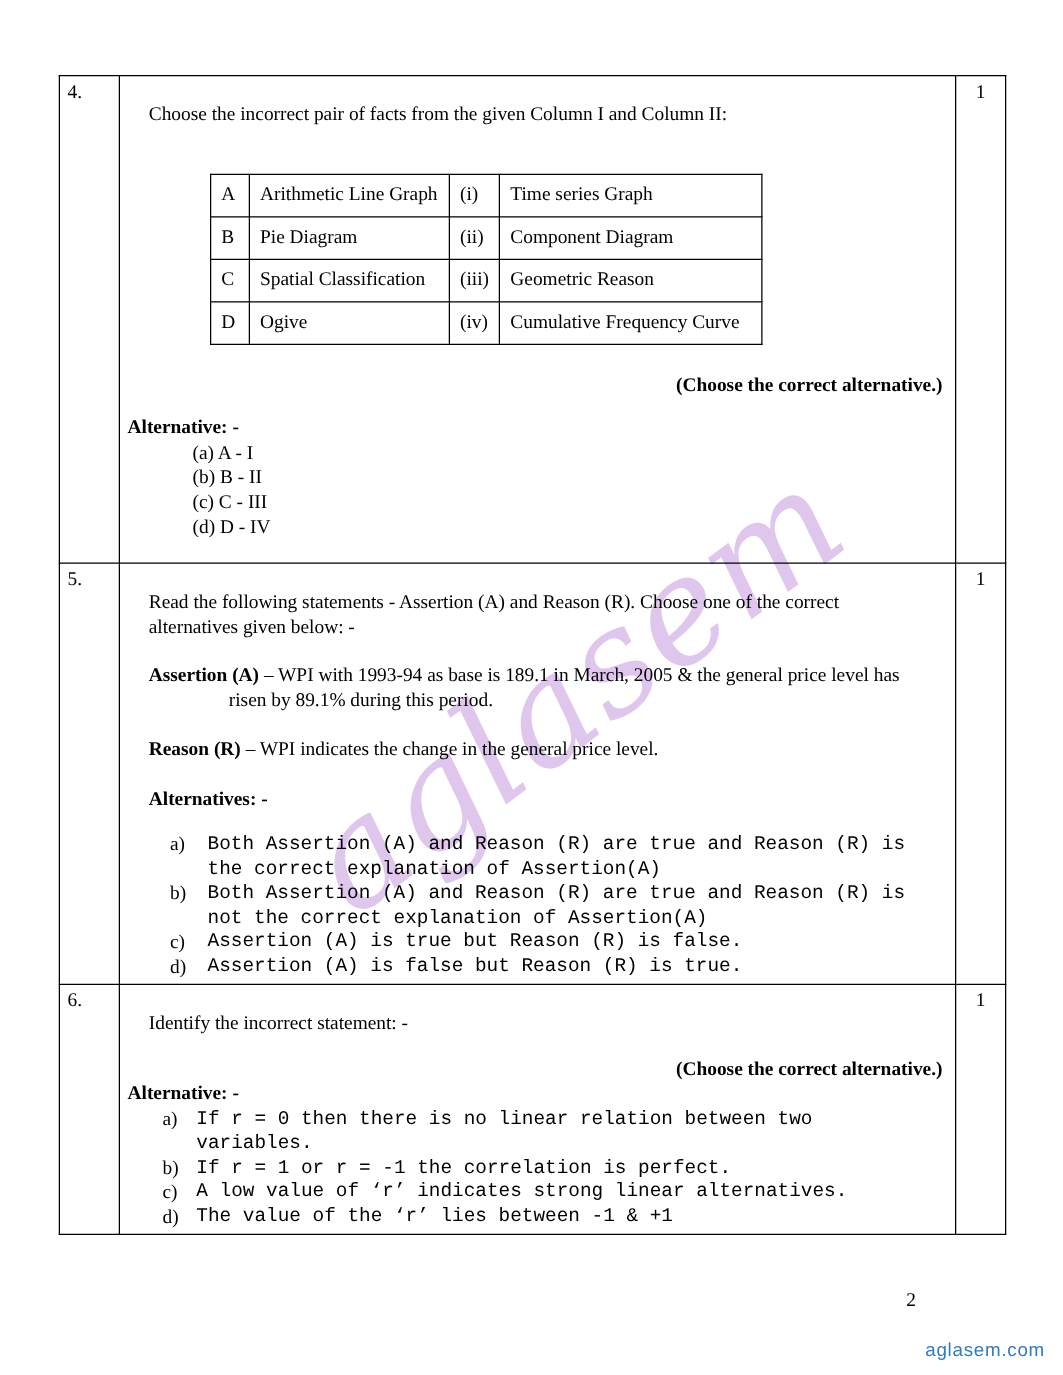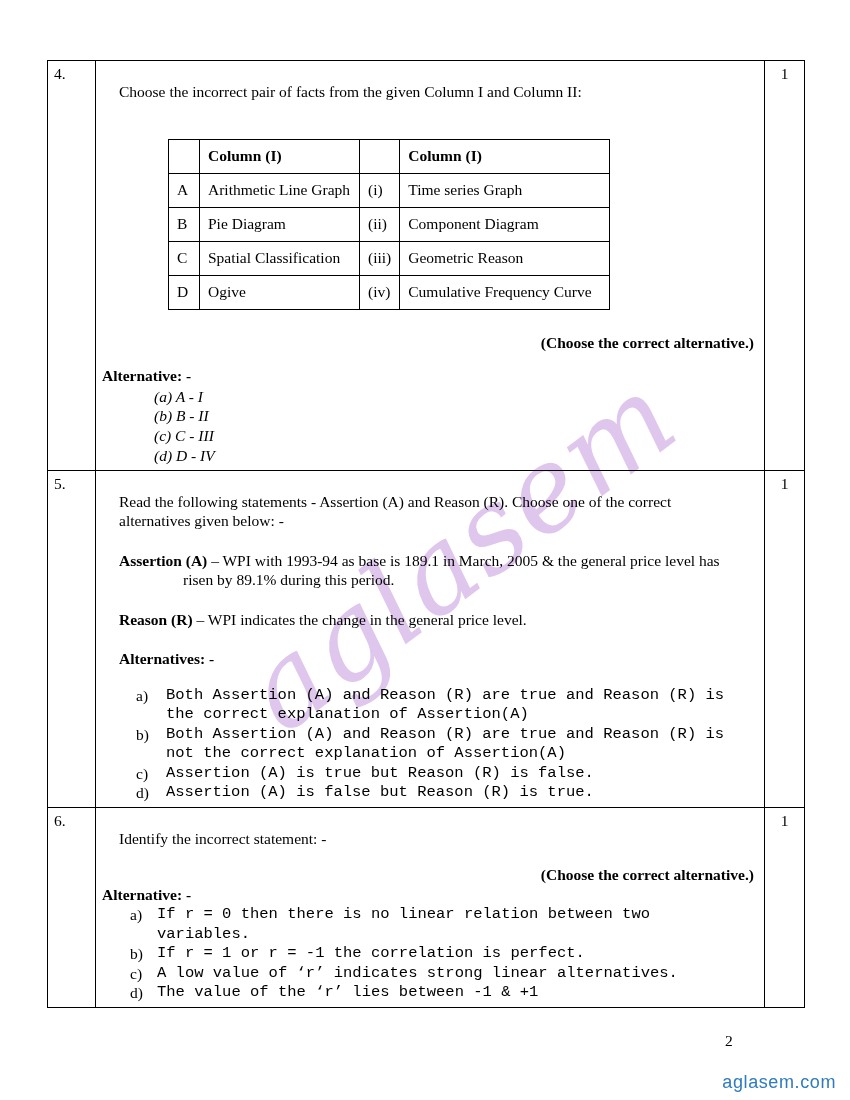--- a/index.html
+++ b/index.html
@@ -81,21 +81,21 @@
     margin: 23px 4px 0 0 !important;
   }
   .choose-note-q6 {
     text-align: right;
     font-weight: bold;
     margin: 0 4px 0 0 !important;
   }
   .alt-label { font-weight: bold; margin: 14px 0 0 0 !important; }
   .alt-label-q6 { font-weight: bold; margin: 0 !important; }
 
-  .q4-options { margin: 1px 0 0 52px; font-style: italic; }
+  .q4-options { margin: 1px 0 0 52px; }
   .q4-options div { line-height: 19.8px; }
 
   .hang {
     margin-top: 20px !important;
     padding-left: 64px;
     text-indent: -64px;
   }
   .alts-label { font-weight: bold; margin-top: 20px !important; }
 
   .opt-list { margin: 1px 0 0 34px; }
@@ -111,21 +111,21 @@
     left: 725px;
     top: 1032px;
     font-size: 15.5px;
     z-index: 1;
   }
   .footer-link {
     position: absolute;
     right: 14px;
     top: 1072px;
     font-family: "Liberation Sans", "DejaVu Sans", sans-serif;
-    font-size: 18px;
+    font-size: 15px;
     letter-spacing: 0.6px;
     color: #2e7bbd;
     z-index: 1;
     text-decoration: none;
   }
 </style>
 </head>
 <body>
 
 <div class="sheet">
@@ -135,26 +135,20 @@
   <table class="qtable">
     <tbody>
 
     <tr class="row-q4">
       <td class="qnum">4.</td>
       <td class="qcontent">
         <p class="intro">Choose the incorrect pair of facts from the given Column I and Column II:</p>
 
         <table class="match-table">
           <tbody>
-          <tr>
-            <td class="mt-letter"></td>
-            <th class="mt-col">Column (I)</th>
-            <td class="mt-roman"></td>
-            <th class="mt-col2">Column (I)</th>
-          </tr>
           <tr>
             <td class="mt-letter">A</td>
             <td class="mt-col">Arithmetic Line Graph</td>
             <td class="mt-roman">(i)</td>
             <td class="mt-col2">Time series Graph</td>
           </tr>
           <tr>
             <td class="mt-letter">B</td>
             <td class="mt-col">Pie Diagram</td>
             <td class="mt-roman">(ii)</td>

